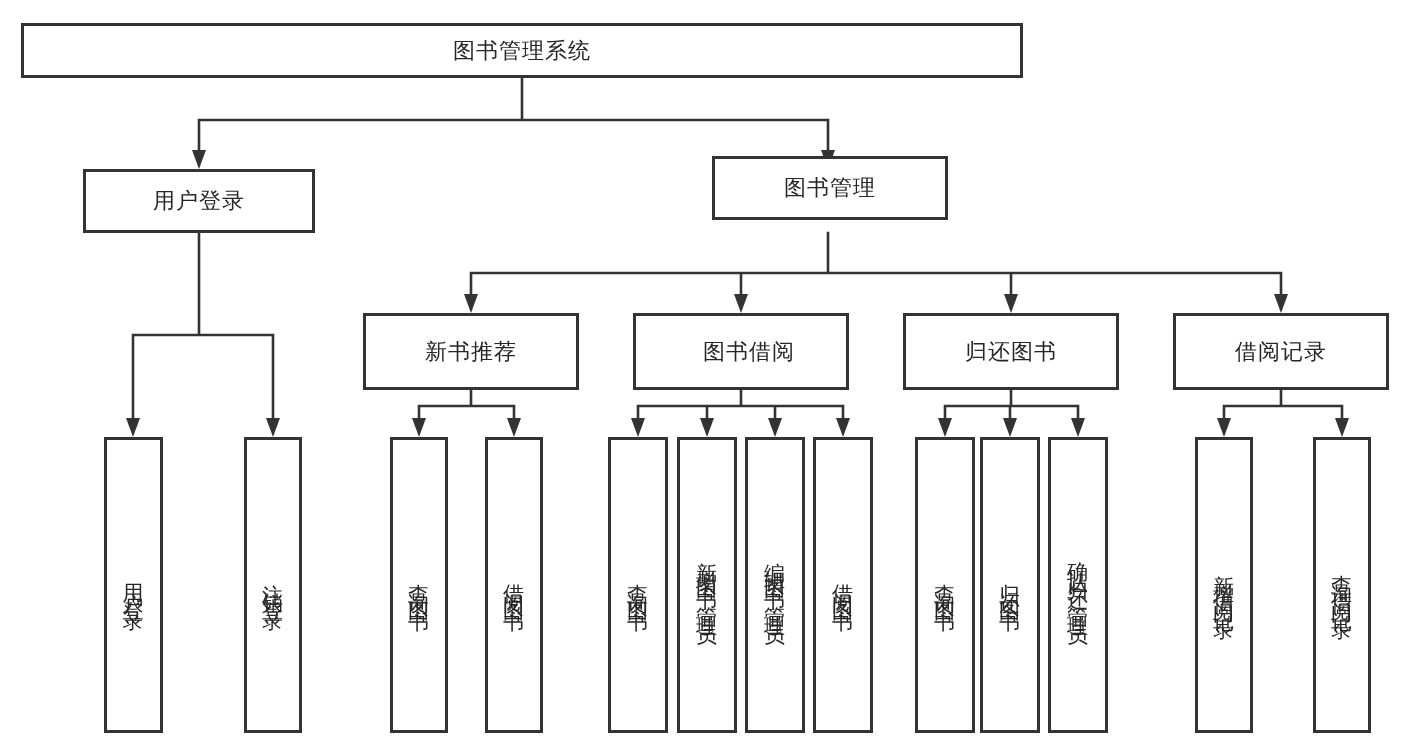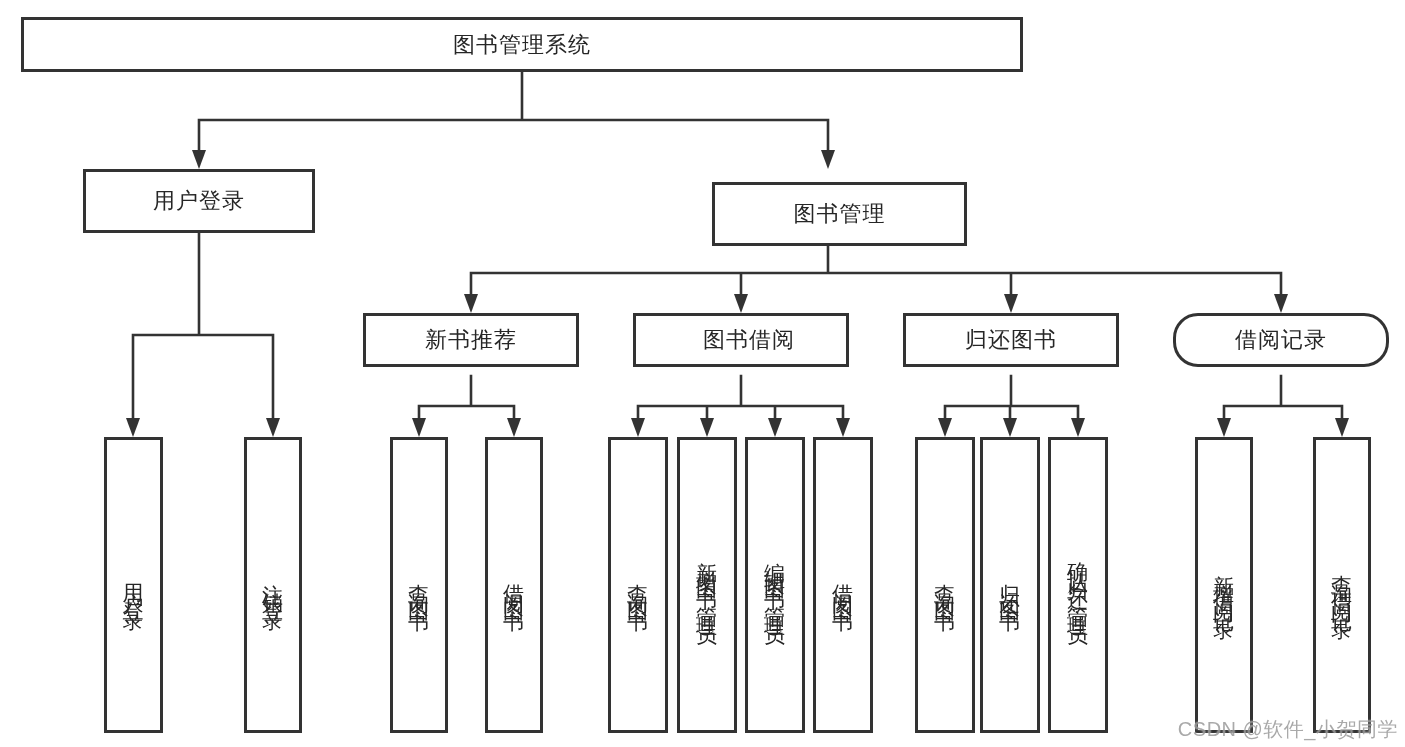--- a/index.html
+++ b/index.html
@@ -35,28 +35,28 @@
     color: #262626;
   }
   .node.leaf .lbl {
     writing-mode: vertical-rl;
     text-orientation: mixed;
     font-size: 21px;
     letter-spacing: 9px;
     line-height: 1;
     white-space: nowrap;
   }
-  .root  { left: 21px;  top: 17px;  width: 1002px; height: 55px; }
+  .root  { left: 21px;  top: 23px;  width: 1002px; height: 55px; }
   .l2a   { left: 83px;  top: 169px; width: 232px;  height: 64px; }
-  .l2b   { left: 712px; top: 182px; width: 255px;  height: 64px; }
-  .l3    { top: 313px; width: 216px; height: 54px; }
+  .l2b   { left: 712px; top: 156px; width: 236px;  height: 64px; }
+  .l3    { top: 313px; width: 216px; height: 77px; }
   .l3a   { left: 363px; }
   .l3b   { left: 633px; padding-left: 16px; }
   .l3c   { left: 903px; }
-  .l3d   { left: 1173px; border-radius: 25px; }
+  .l3d   { left: 1173px; }
   .leaf  { top: 437px; height: 296px; }
   .lf1  { left: 104px;  width: 59px; }
   .lf2  { left: 244px;  width: 58px; }
   .lf3  { left: 390px;  width: 58px; }
   .lf4  { left: 485px;  width: 58px; }
   .lf5  { left: 608px;  width: 60px; }
   .lf6  { left: 677px;  width: 60px; }
   .lf7  { left: 745px;  width: 60px; }
   .lf8  { left: 813px;  width: 60px; }
   .lf9  { left: 915px;  width: 60px; }
@@ -162,14 +162,13 @@
   <div class="node leaf lf11">
     <span class="lbl">确认归还（管理员）</span>
   </div>
   <div class="node leaf lf12">
     <span class="lbl">新增借阅记录</span>
   </div>
   <div class="node leaf lf13">
     <span class="lbl">查询借阅记录</span>
   </div>
 
-  <div id="watermark">CSDN @软件_小贺同学</div>
 </div>
 
 </body></html>

